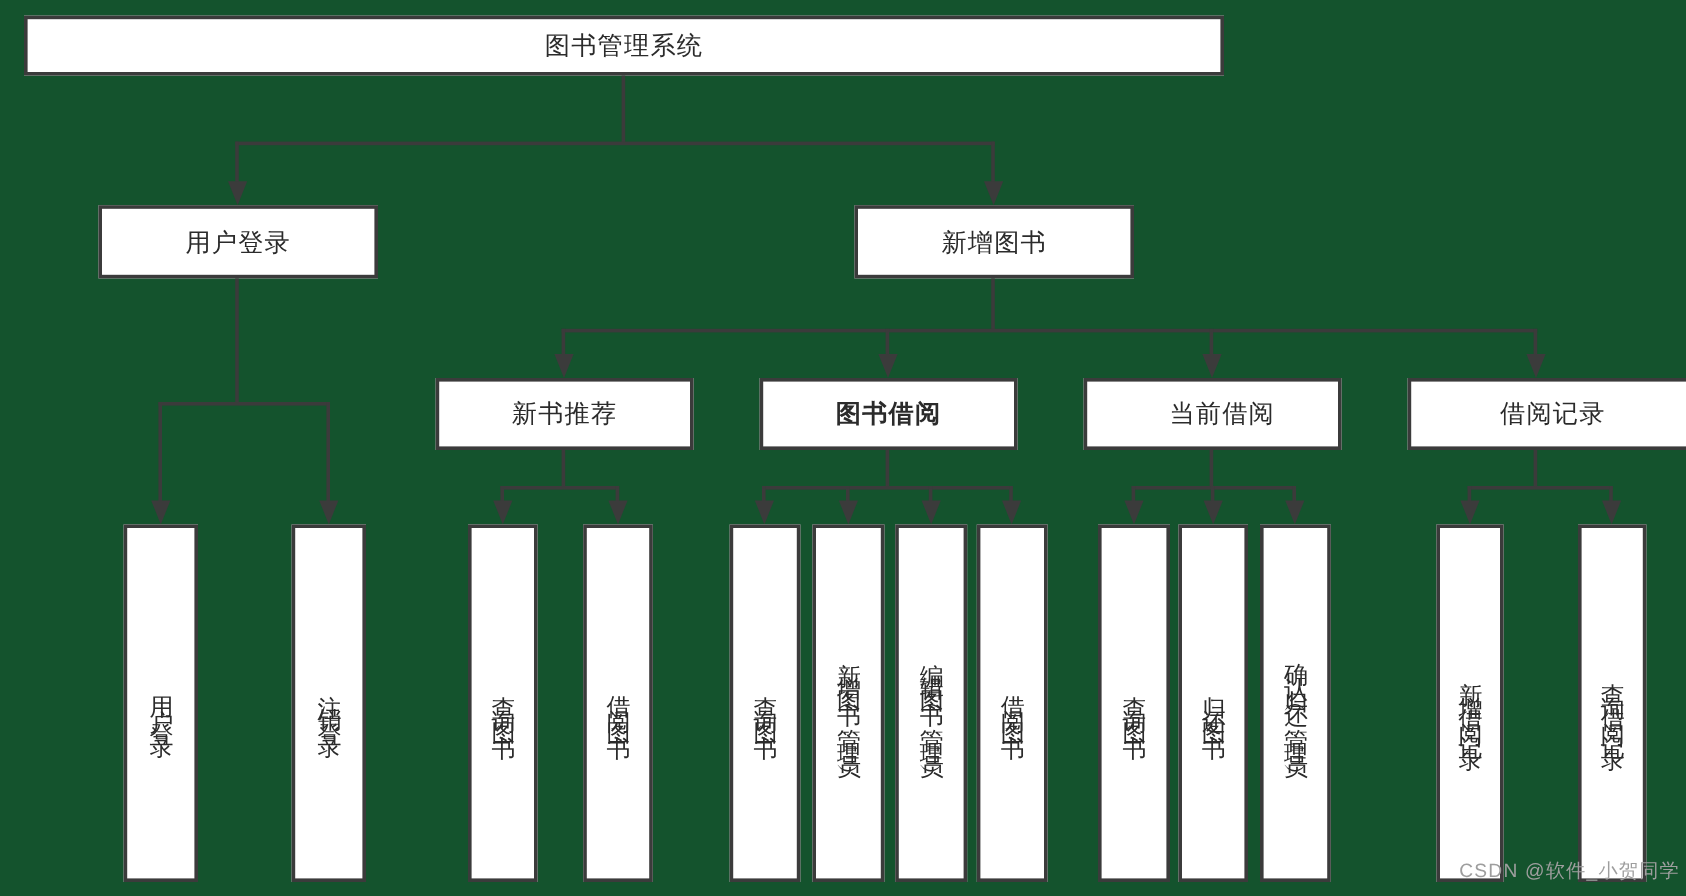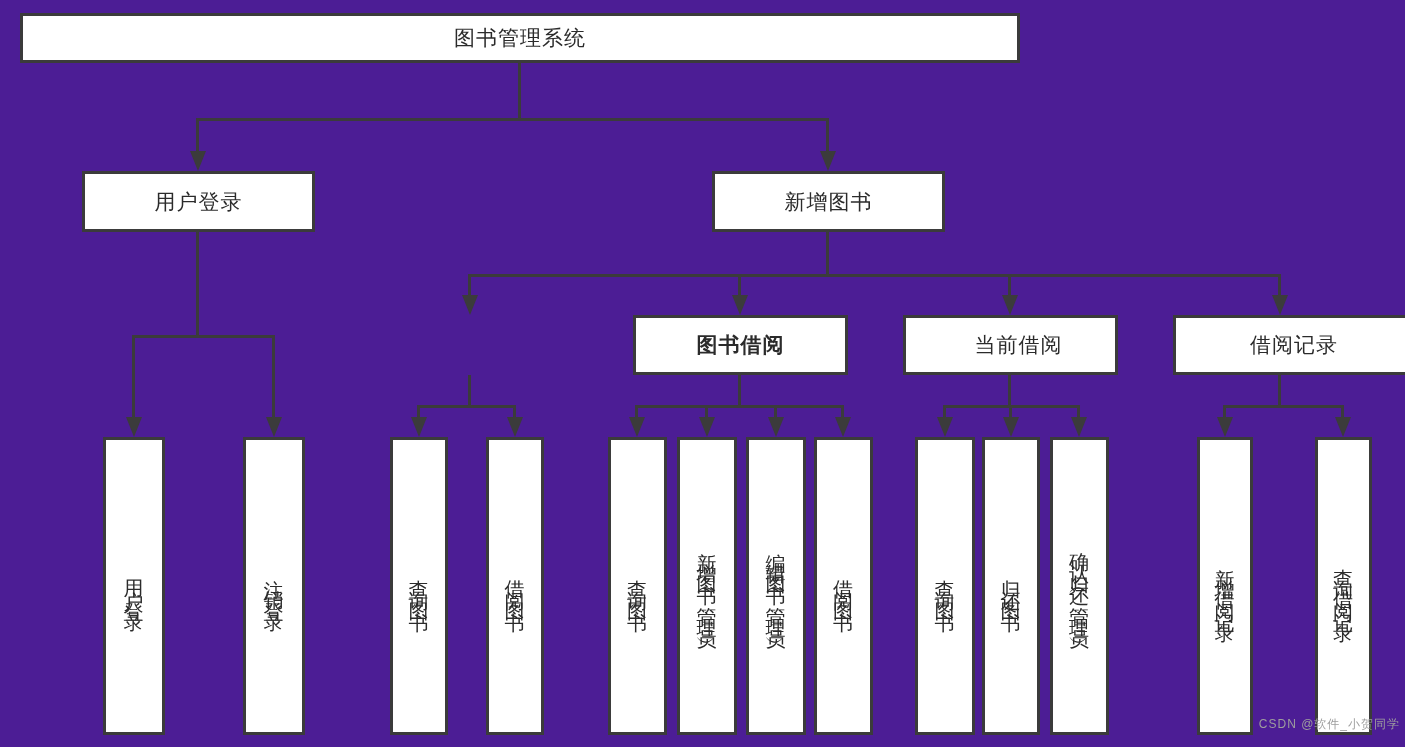--- a/index.html
+++ b/index.html
@@ -1,20 +1,20 @@
 <!DOCTYPE html>
 <html><head>
 <meta charset="utf-8">
 <style>
   html, body { margin: 0; padding: 0; background: #ffffff; }
   #stage {
     position: relative;
     width: 1405px;
     height: 747px;
-    background: #4c1d95;
+    background: #14532d;
     font-family: "Liberation Sans", "DejaVu Sans", sans-serif;
     overflow: hidden;
   }
   .node {
     position: absolute;
     box-sizing: border-box;
     background: #ffffff;
     border: 3px solid #3b3b3b;
     color: #2b2b2b;
     display: flex;
@@ -36,21 +36,21 @@
     position: absolute;
     width: 0; height: 0;
     border-left: 8px solid transparent;
     border-right: 8px solid transparent;
     border-top: 20px solid #3b3b3b;
   }
   .watermark {
     position: absolute;
     top: 716px;
     right: 5px;
-    font-size: 12px;
+    font-size: 16px;
     color: #9e9e9e;
     letter-spacing: 1px;
     white-space: nowrap;
   }
 </style>
 </head>
 <body>
 
 <div id="stage">
 
@@ -83,20 +83,21 @@
     <div class="vline" style="left:468px;  top:274px; height:23px;"></div>
     <div class="arrow" style="left:462px;  top:295px;"></div>
     <div class="vline" style="left:738px;  top:274px; height:23px;"></div>
     <div class="arrow" style="left:732px;  top:295px;"></div>
     <div class="vline" style="left:1008px; top:274px; height:23px;"></div>
     <div class="arrow" style="left:1002px; top:295px;"></div>
     <div class="vline" style="left:1278px; top:274px; height:23px;"></div>
     <div class="arrow" style="left:1272px; top:295px;"></div>
   </div>
 
+  <div class="node" style="left:363px; top:315px; width:215px; height:60px;">新书推荐</div>
   <div class="node" style="left:633px; top:315px; width:215px; height:60px;font-weight:bold;">图书借阅</div>
   <div class="node" style="left:903px; top:315px; width:215px; height:60px;padding-left:16px;">当前借阅</div>
   <div class="node" style="left:1173px; top:315px; width:242px; height:60px;">借阅记录</div>
 
   <div>
     <div class="vline" style="left:468px; top:375px; height:32px;"></div>
     <div class="hline" style="left:417px; top:405px; width:99px;"></div>
     <div class="vline" style="left:417px; top:405px; height:14px;"></div>
     <div class="arrow" style="left:411px; top:417px;"></div>
     <div class="vline" style="left:513px; top:405px; height:14px;"></div>

